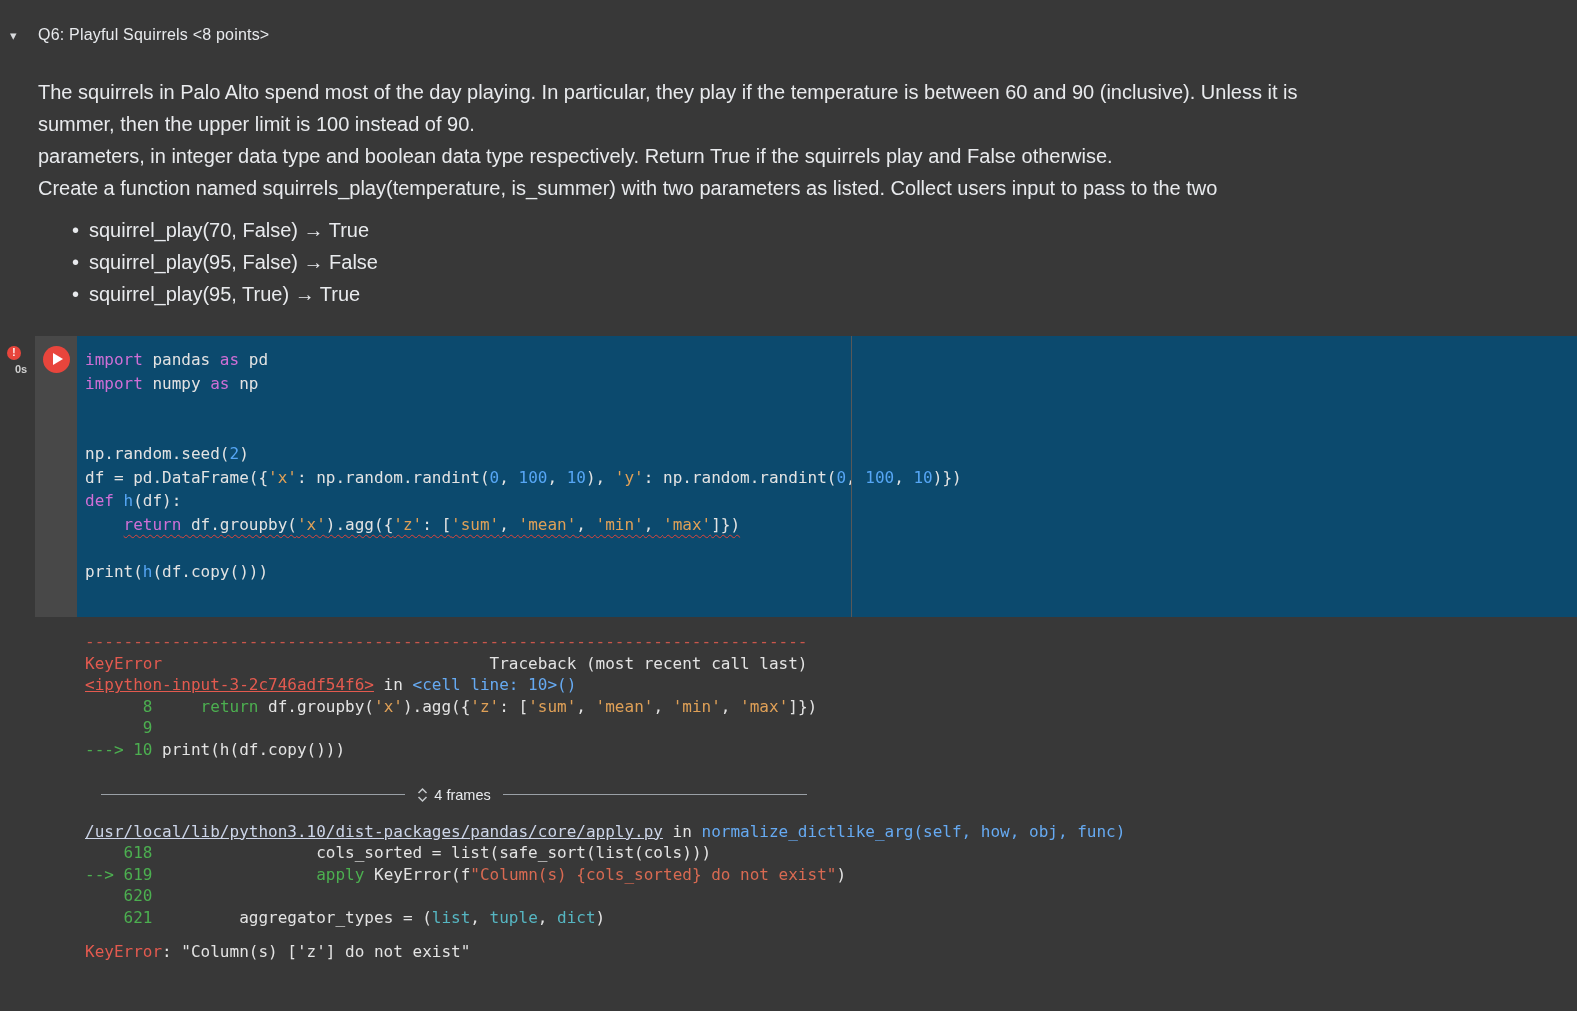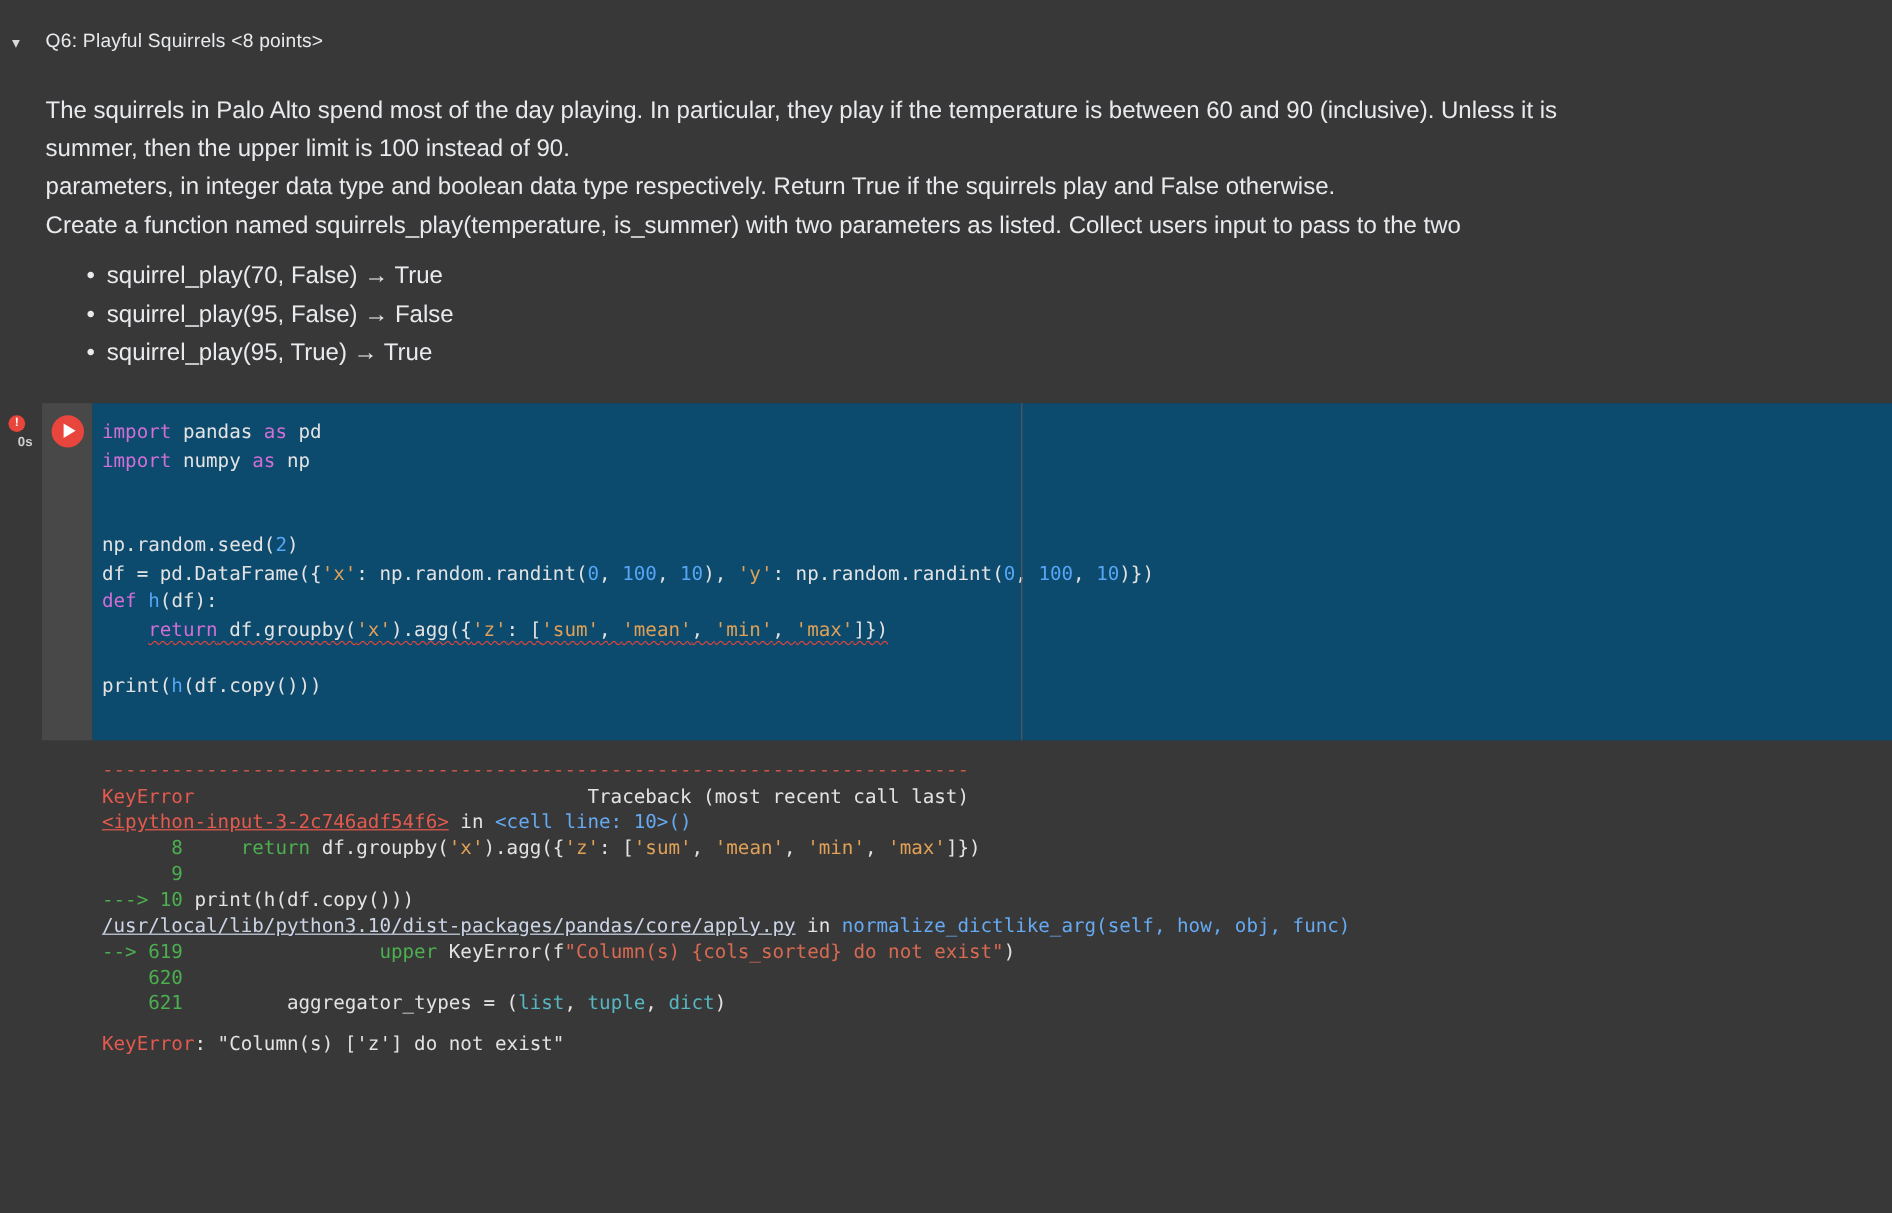--- a/index.html
+++ b/index.html
@@ -111,19 +111,31 @@
     </div>
 </div>
 
 <div class="cell-output" id="cell-output">
     <div class="tb-line"><span class="tk-d">---------------------------------------------------------------------------</span></div>
     <div class="tb-line"><span class="tk-r">KeyError</span><span class="tk-p">                                  Traceback (most recent call last)</span></div>
     <div class="tb-line"><span class="tk-lr">&lt;ipython-input-3-2c746adf54f6&gt;</span><span class="tk-p"> in </span><span class="tk-b">&lt;cell line: 10&gt;()</span></div>
     <div class="tb-line"><span class="tk-g">      8</span><span class="tk-p">     </span><span class="tk-g">return</span><span class="tk-p"> df.groupby(</span><span class="tk-s">'x'</span><span class="tk-p">).agg({</span><span class="tk-s">'z'</span><span class="tk-p">: [</span><span class="tk-s">'sum'</span><span class="tk-p">, </span><span class="tk-s">'mean'</span><span class="tk-p">, </span><span class="tk-s">'min'</span><span class="tk-p">, </span><span class="tk-s">'max'</span><span class="tk-p">]})</span></div>
     <div class="tb-line"><span class="tk-g">      9</span></div>
     <div class="tb-line"><span class="tk-g">---&gt; 10</span><span class="tk-p"> print(h(df.copy()))</span></div>
+    <div class="frames-row">
+      <div class="frames-hr"></div>
+      <div class="frames-toggle">
+        <svg width="11" height="16" viewBox="0 0 11 16">
+          <path d="M1.5 6 L5.5 2 L9.5 6" fill="none" stroke="#c6c9cc" stroke-width="1.5"></path>
+          <path d="M1.5 10 L5.5 14 L9.5 10" fill="none" stroke="#c6c9cc" stroke-width="1.5"></path>
+        </svg>
+        <span>4 frames</span>
+      </div>
+      <div class="frames-hr"></div>
+    </div>
     <div class="tb-line"><span class="tk-lb">/usr/local/lib/python3.10/dist-packages/pandas/core/apply.py</span><span class="tk-p"> in </span><span class="tk-b">normalize_dictlike_arg(self, how, obj, func)</span></div>
-    <div class="tb-line"><span class="tk-g">--&gt; 619</span><span class="tk-p">                 </span><span class="tk-g">upper</span><span class="tk-p"> KeyError(f</span><span class="tk-er">"Column(s) {cols_sorted} do not exist"</span><span class="tk-p">)</span></div>
+    <div class="tb-line"><span class="tk-g">    618</span><span class="tk-p">                 cols_sorted = list(safe_sort(list(cols)))</span></div>
+    <div class="tb-line"><span class="tk-g">--&gt; 619</span><span class="tk-p">                 </span><span class="tk-g">apply</span><span class="tk-p"> KeyError(f</span><span class="tk-er">"Column(s) {cols_sorted} do not exist"</span><span class="tk-p">)</span></div>
     <div class="tb-line"><span class="tk-g">    620</span></div>
     <div class="tb-line"><span class="tk-g">    621</span><span class="tk-p">         aggregator_types = (</span><span class="tk-b2">list</span><span class="tk-p">, </span><span class="tk-b2">tuple</span><span class="tk-p">, </span><span class="tk-b2">dict</span><span class="tk-p">)</span></div>
     <div class="tb-gap"></div>
     <div class="tb-line"><span class="tk-r">KeyError</span><span class="tk-p">: "Column(s) ['z'] do not exist"</span></div>
   </div>
 
 </body></html>

